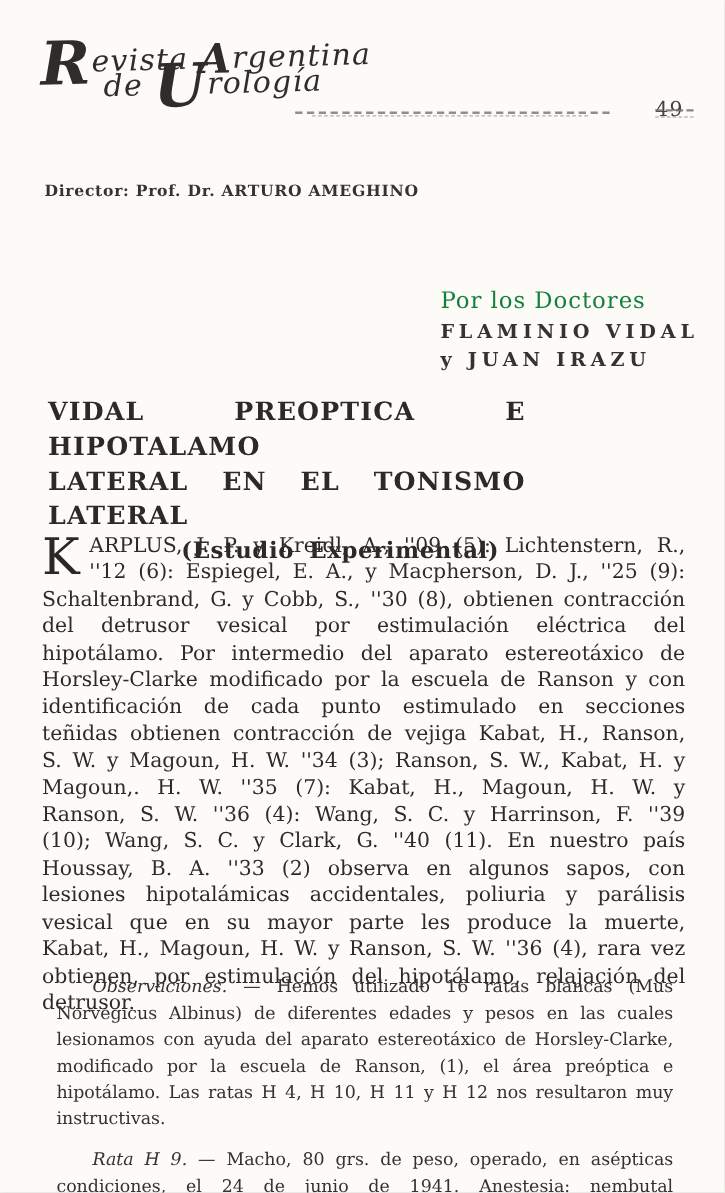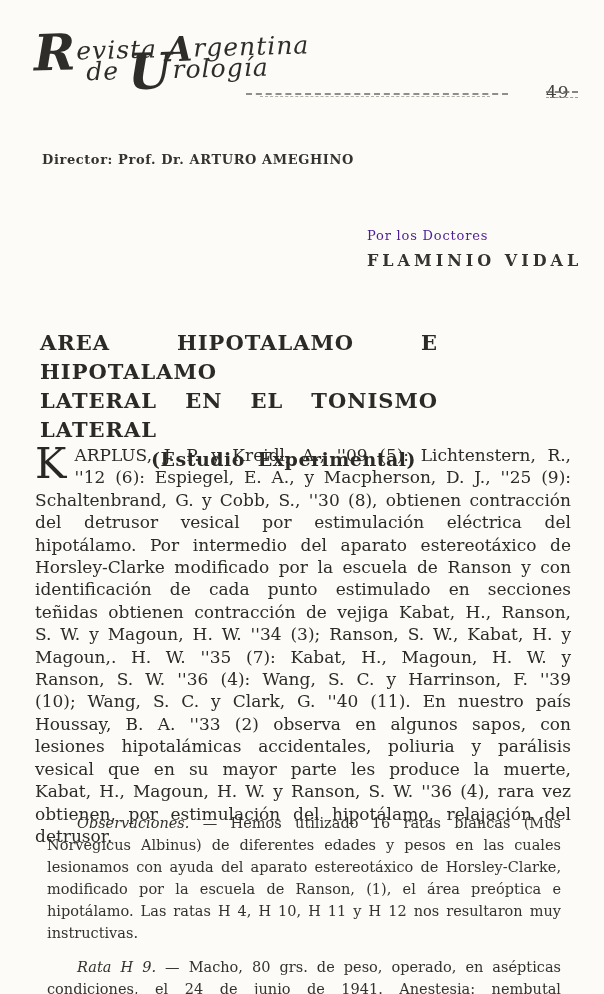--- a/index.html
+++ b/index.html
@@ -87,36 +87,37 @@
     position: absolute;
     left: 37px;
     top: 150px;
     width: 322px;
     font-weight: bold;
     font-size: 13px;
     letter-spacing: .6px;
     color: #35332f;
     line-height: 20px;
   }
-  .institution .line2 { text-align: center; }
+  .institution .line2 { }
 
   
   .authors {
     position: absolute;
     left: 367px;
     top: 224px;
     color: #35332f;
     line-height: 23px;
     white-space: nowrap;
   }
   .authors .byline {
-    font-size: 13px;
+    font-size: 19px;
     letter-spacing: .8px;
-    color: #4c1d95;
+    color: #15803d;
     margin-bottom: 2px;
+    margin-top: 16px;
   }
   .authors .author-name {
     font-size: 16px;
     font-weight: bold;
     letter-spacing: 4px;
   }
 
   
   .title-block {
     position: absolute;
@@ -194,24 +195,25 @@
   <div class="page-number">49</div>
   <div class="rule-short"></div>
 
   <div class="institution">
     <div class="line2">Director: Prof. Dr. ARTURO AMEGHINO</div>
   </div>
 
   <div class="authors">
     <div class="byline">Por los Doctores</div>
     <div class="author-name">FLAMINIO VIDAL</div>
+    <div class="author-name">y JUAN IRAZU</div>
   </div>
 
   <div class="title-block">
-    <div class="title-line">AREA HIPOTALAMO E HIPOTALAMO</div>
+    <div class="title-line">VIDAL PREOPTICA E HIPOTALAMO</div>
     <div class="title-line">LATERAL EN EL TONISMO LATERAL</div>
     <div class="title-sub">(Estudio Experimental)</div>
   </div>
 
   <div class="body-text">
     <p><span class="dropcap">K</span><span>ARPLUS, J. P. y Kreidl, A., ''09 (5): Lichtenstern, R., ''12 (6): Espiegel, E. A., y Macpherson, D. J., ''25 (9): Schaltenbrand, G. y Cobb, S., ''30 (8), obtienen contracción del detrusor vesical por estimulación eléctrica del hipotálamo. Por intermedio del aparato estereotáxico de Horsley-Clarke modificado por la escuela de Ranson y con identificación de cada punto estimulado en secciones teñidas obtienen contracción de vejiga Kabat, H., Ranson, S. W. y Magoun, H. W. ''34 (3); Ranson, S. W., Kabat, H. y Magoun,. H. W. ''35 (7): Kabat, H., Magoun, H. W. y Ranson, S. W. ''36 (4): Wang, S. C. y Harrinson, F. ''39 (10); Wang, S. C. y Clark, G. ''40 (11). En nuestro país Houssay, B. A. ''33 (2) observa en algunos sapos, con lesiones hipotalámicas accidentales, poliuria y parálisis vesical que en su mayor parte les produce la muerte, Kabat, H., Magoun, H. W. y Ranson, S. W. ''36 (4), rara vez obtienen, por estimulación del hipotálamo, relajación del detrusor.</span></p>
   </div>
 
   <div class="small-section">
     <p><span class="lead-italic">Observaciones.</span>&nbsp;<span>—</span>&nbsp;<span>Hemos utilizado 16 ratas blancas (Mus Norvegicus Albinus) de diferentes edades y pesos en las cuales lesionamos con ayuda del aparato estereotáxico de Horsley-Clarke, modificado por la escuela de Ranson, (1), el área preóptica e hipotálamo. Las ratas H 4, H 10, H 11 y H 12 nos resultaron muy instructivas.</span></p>

